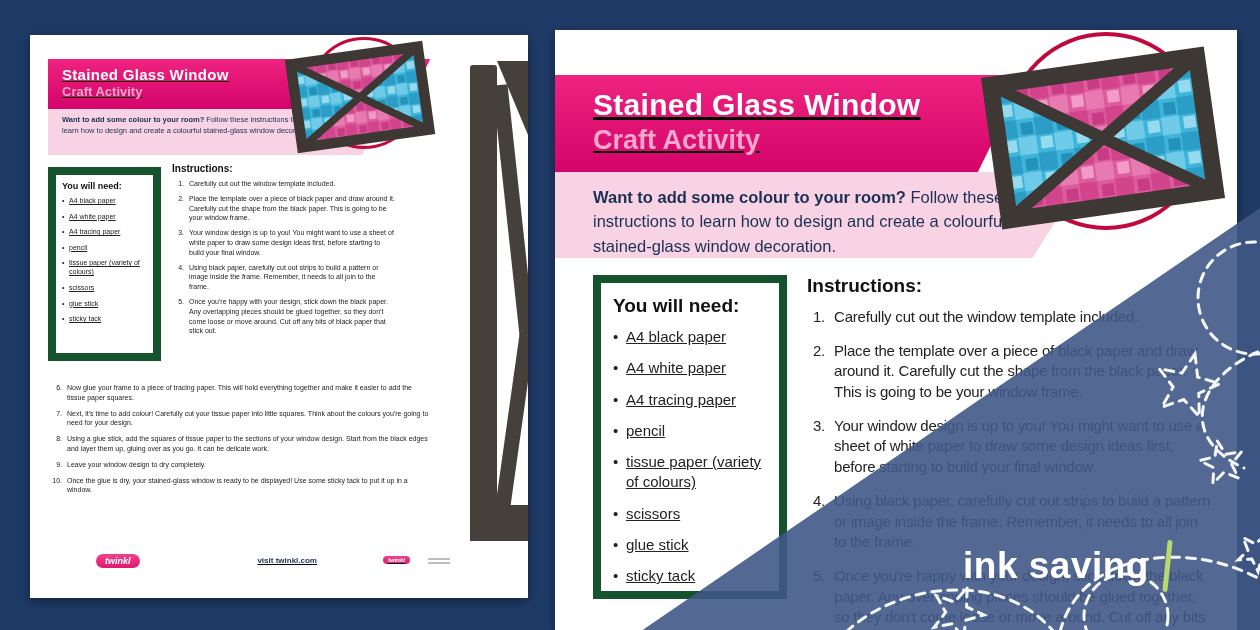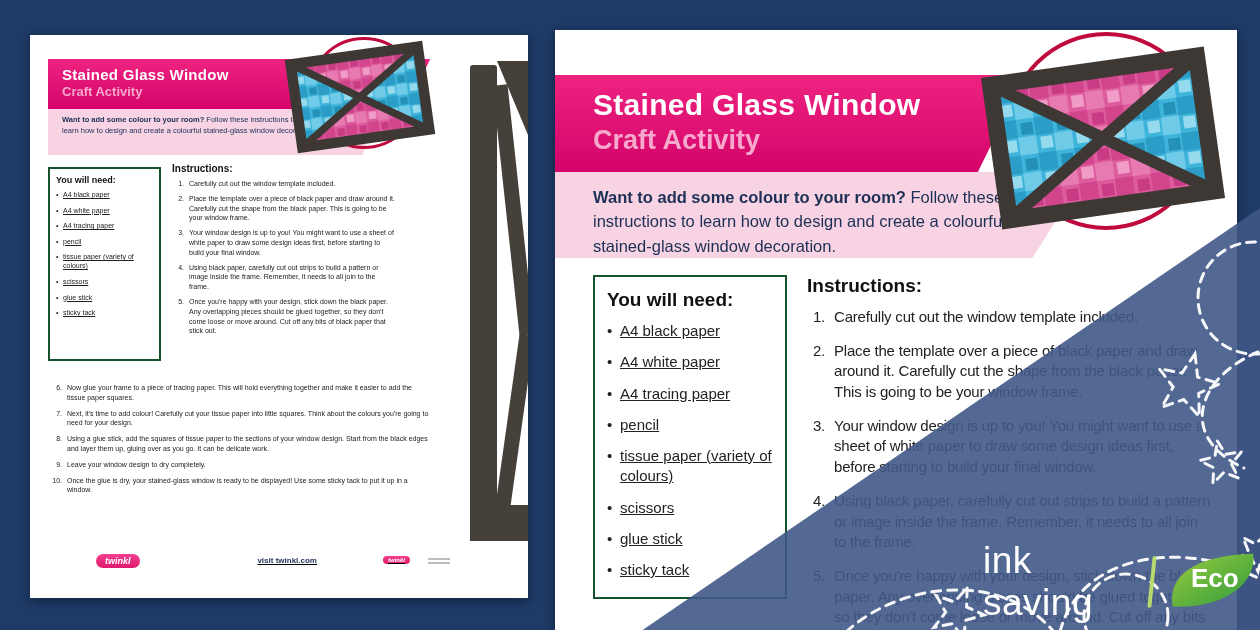--- a/index.html
+++ b/index.html
@@ -4,28 +4,28 @@
 <style>
   * { box-sizing: border-box; margin: 0; padding: 0; }
   html,body { width:1260px; height:630px; overflow:hidden; }
   body { background:#1e3a66; font-family:"Liberation Sans",sans-serif; position:relative; }
 
   .page { position:absolute; background:#fff; box-shadow:0 3px 10px rgba(0,0,0,.4); overflow:hidden; z-index:1; }
   .p1 { left:30px; top:35px; width:498px; height:563px; }
   .p2 { left:555px; top:30px; width:682px; height:600px; }
 
   .band { position:absolute; }
-  .hdr { background:linear-gradient(180deg,#ee2380,#d4046a); }
+  .hdr { background:linear-gradient(180deg,#ee2380,#d4046a);text-decoration:underline; }
   .intro { background:#f7d3e3; }
   .t1 { font-weight:bold; color:#fff; letter-spacing:.3px; }
   .t2 { font-weight:bold; color:#f6a8cd; }
   .intro-p { color:#1c2f55; }
   .lead { font-weight:bold; }
 
-  .need-box { position:absolute; border:2px solid #14532d; background:#fff; }
+  .need-box { position:absolute; border:8px solid #14532d; background:#fff; }
   .need-title { font-weight:bold; color:#111; }
   .materials { list-style:none; }
   .materials li { position:relative; color:#222;text-decoration:underline; }
   .materials li::before { content:"•"; position:absolute; left:0; }
 
   .instr { position:absolute; }
   .instr-title { font-weight:bold; color:#111; }
   .steps { list-style:none; counter-reset:step; }
   .steps li { position:relative; counter-increment:step; color:#222; }
   .steps li::before { content:counter(step) "."; position:absolute; left:0; text-align:right; }
@@ -82,21 +82,21 @@
   .a1 .c { left:28px; top:2px; width:112px; height:112px; }
   .a1 .win { left:6px; top:10px; width:148px; height:104px; }
   .a2 { left:420px; top:0; width:262px; height:230px; }
   .a2 .c { left:32px; top:2px; width:198px; height:198px; border-width:4px; }
   .a2 .win { left:8px; top:24px; width:240px; height:168px; }
 
   
   .overlay { position:absolute; inset:0; background:rgba(64,88,134,0.9); clip-path:polygon(51% 100%,100% 33%,100% 100%); z-index:2; }
   .doodles { position:absolute; inset:0; z-index:3; pointer-events:none; }
   .eco { position:absolute; left:963px; top:540px; display:flex; align-items:center; z-index:4; }
-  .ink { font-size:37px; font-weight:normal; color:#fff; letter-spacing:.5px;margin-left:20px; }
+  .ink { font-size:37px; font-weight:bold; color:#fff; letter-spacing:.5px; }
   .stem { width:5px; height:52px; background:#b8d96e; margin:0 12px 0 16px; border-radius:3px; transform:rotate(6deg); }
   .leaf-wrap { position:relative; width:94px; height:64px; }
   .leafsvg { width:94px; height:64px; display:block; }
   .eco-t { position:absolute; left:25px; top:13px; font-size:26px; font-weight:bold; color:#fff; }
 </style>
 </head>
 <body>
 
 <svg width="0" height="0" style="position:absolute">
   <defs>
@@ -273,19 +273,13 @@
     <circle cx="1126" cy="616" r="42"></circle>
     <path d="M 846 632 C 900 582 1002 570 1054 632"></path>
     <path d="M 1060 632 C 1080 552 1186 540 1258 578"></path>
     <path d="M 1258 352 C 1196 378 1178 438 1244 468"></path>
   </g>
 </svg>
 
 <div class="eco">
   <span class="ink">ink saving</span>
   <span class="stem"></span>
-  <span class="leaf-wrap">
-    <svg class="leafsvg" viewBox="0 0 100 70">
-      <path d="M 6 62 C 0 30 26 6 94 4 C 98 34 66 64 6 62 Z" fill="url(#leafGrad)"></path>
-    </svg>
-    <span class="eco-t">Eco</span>
-  </span>
 </div>
 
 </body></html>

